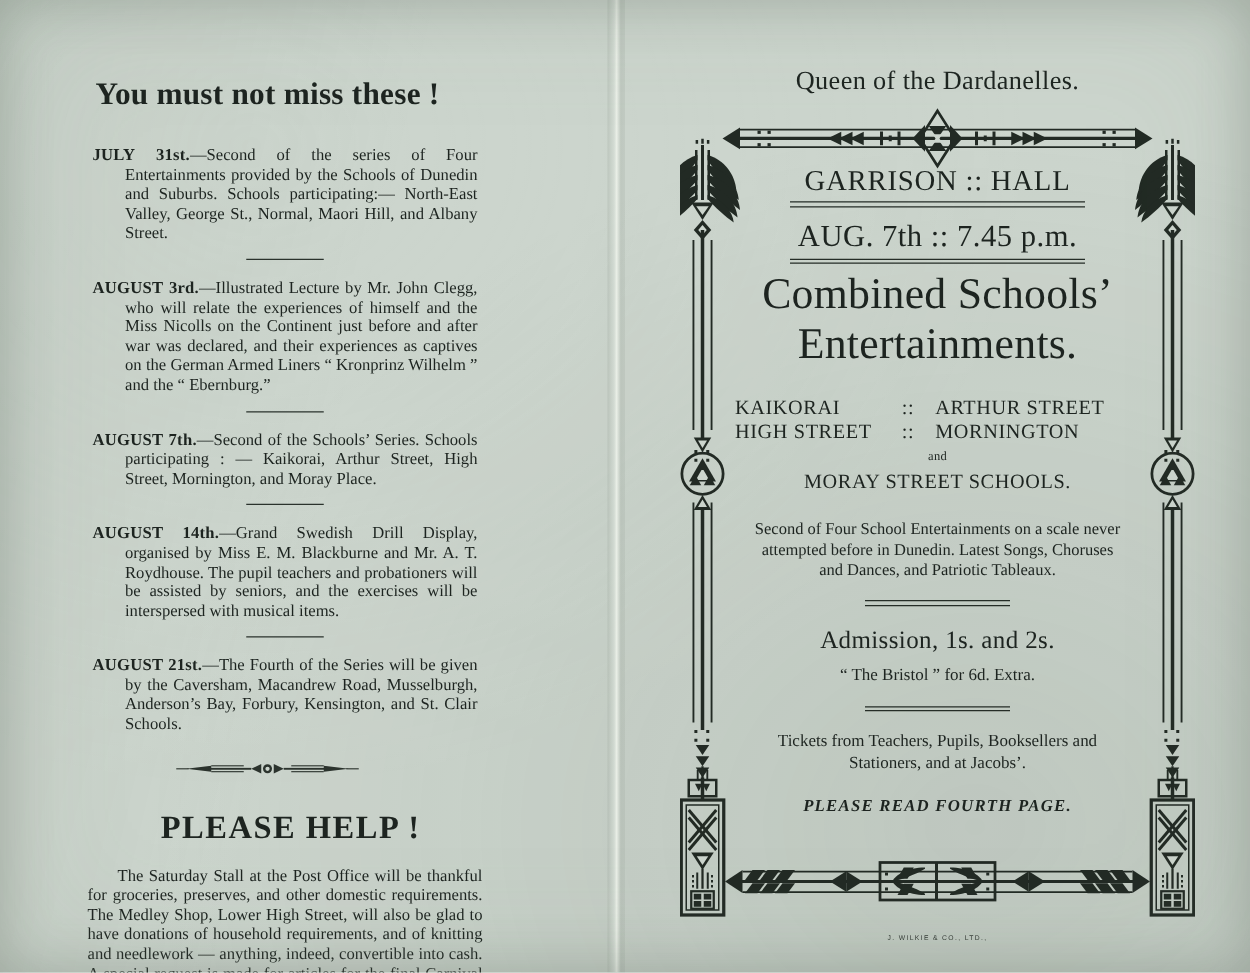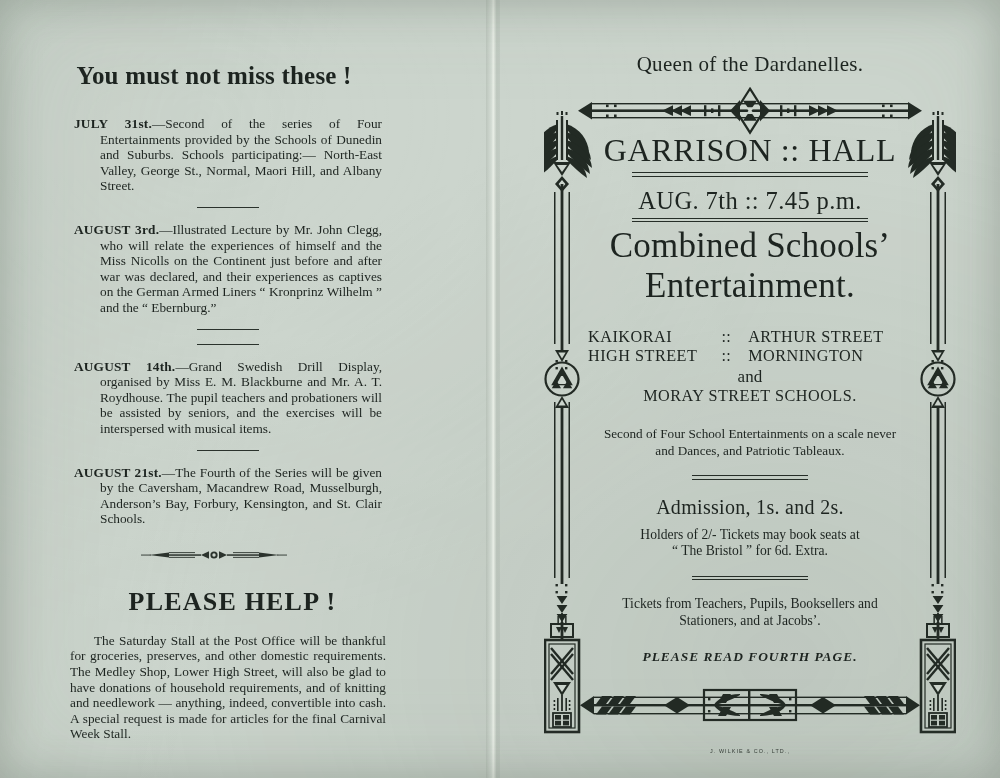--- a/index.html
+++ b/index.html
@@ -75,32 +75,32 @@
     text-align:center;font-size:21px;margin:52px 0 0 0;
     letter-spacing:.3px;
   }
   .frame{
     position:absolute;left:44px;top:84px;width:412px;height:660px;
   }
   .frame svg{display:block;}
   .rcontent{
     position:absolute;left:74px;top:132px;width:352px;text-align:center;
   }
-  .venue{font-size:32px;letter-spacing:.6px;text-align:center;}
+  .venue{font-size:23px;letter-spacing:.6px;text-align:center;}
   .dblrule{
     width:236px;margin:3px auto 0 auto;
     border-top:1.3px solid #252d27;border-bottom:1.3px solid #252d27;height:2.6px;
   }
   .when{font-size:24.5px;letter-spacing:.4px;margin-top:10px;}
   .grand{font-size:13.6px;letter-spacing:1.6px;margin-top:24px;}
   .bigtitle{
     font-size:35px;line-height:40px;margin-top:4px;letter-spacing:.2px;
   }
   .schools{margin-top:22px;font-size:16.2px;line-height:19px;letter-spacing:.5px;}
-  .schools .and{font-size:17px;letter-spacing:.2px;display:block;margin:1px 0;}
+  .schools .and{font-size:10px;letter-spacing:.2px;display:block;margin:1px 0;}
   .sgrid{display:flex;justify-content:center;gap:2px;}
   .sgrid span{display:inline-block;}
   .blurb{margin-top:20px;font-size:13.2px;line-height:16.4px;}
   .majesty{margin-top:13px;font-size:11.6px;letter-spacing:.15px;}
   .dblrule2{
     width:116px;margin:16px auto;height:2.6px;
     border-top:1.5px solid #252d27;border-bottom:1.5px solid #252d27;
   }
   .admission{font-size:20px;letter-spacing:.3px;margin-top:2px;}
   .holders{margin-top:8px;font-size:13.6px;line-height:16.6px;}
@@ -129,20 +129,23 @@
     <div class="entry">
       <p><span class="dt">JULY 31st.</span><span>—</span><span>Second of the series of Four Entertainments provided by the Schools of Dunedin and Suburbs. Schools participating:— North-East Valley, George St., Normal, Maori Hill, and Albany Street.</span></p>
     </div>
     <div class="rule-sm"></div>
 
     <div class="entry">
       <p><span class="dt">AUGUST 3rd.</span><span>—</span><span>Illustrated Lecture by Mr. John Clegg, who will relate the experiences of himself and the Miss Nicolls on the Continent just before and after war was declared, and their experiences as captives on the German Armed Liners “ Kronprinz Wilhelm ” and the “ Ebernburg.”</span></p>
     </div>
     <div class="rule-sm"></div>
 
+    <div class="entry">
+      <p><span class="dt">AUGUST 7th.</span><span>—</span><span>Second of the Schools’ Series. Schools participating : — Kaikorai, Arthur Street, High Street, Mornington, and Moray Place.</span></p>
+    </div>
     <div class="rule-sm"></div>
 
     <div class="entry">
       <p><span class="dt">AUGUST 14th.</span><span>—</span><span>Grand Swedish Drill Display, organised by Miss E. M. Blackburne and Mr. A. T. Roydhouse. The pupil teachers and probationers will be assisted by seniors, and the exercises will be interspersed with musical items.</span></p>
     </div>
     <div class="rule-sm"></div>
 
     <div class="entry">
       <p><span class="dt">AUGUST 21st.</span><span>—</span><span>The Fourth of the Series will be given by the Caversham, Macandrew Road, Musselburgh, Anderson’s Bay, Forbury, Kensington, and St. Clair Schools.</span></p>
     </div>
@@ -444,49 +447,49 @@
 
   <div class="rcontent">
     <div class="venue">GARRISON :: HALL</div>
     <div class="dblrule"></div>
 
     <div class="when">AUG. 7th  ::  7.45 p.m.</div>
     <div class="dblrule"></div>
 
     <div class="bigtitle">
       <div>Combined Schools’</div>
-      <div>Entertainment.</div>
+      <div>Entertainments.</div>
     </div>
 
     <div class="schools">
       <div class="sgrid">
         <span style="width:118px;text-align:left;padding-left:14px">KAIKORAI</span>
         <span style="width:40px">::</span>
         <span style="width:180px;text-align:left">ARTHUR STREET</span>
       </div>
       <div class="sgrid">
         <span style="width:118px;text-align:left;padding-left:14px">HIGH STREET</span>
         <span style="width:40px">::</span>
         <span style="width:180px;text-align:left">MORNINGTON</span>
       </div>
       <span class="and">and</span>
       <div>MORAY STREET SCHOOLS.</div>
     </div>
 
     <div class="blurb">
       <div>Second of Four School Entertainments on a scale never</div>
+      <div>attempted before in Dunedin.   Latest Songs, Choruses</div>
       <div>and Dances, and Patriotic Tableaux.</div>
     </div>
 
 
     <div class="dblrule2"></div>
 
     <div class="admission">Admission, 1s. and 2s.</div>
     <div class="holders">
-      <div>Holders of 2/- Tickets may book seats at</div>
       <div>“ The Bristol ” for 6d. Extra.</div>
     </div>
 
     <div class="dblrule2"></div>
 
     <div class="tickets">
       <div>Tickets from Teachers, Pupils, Booksellers and</div>
       <div>Stationers, and at Jacobs’.</div>
     </div>
 

